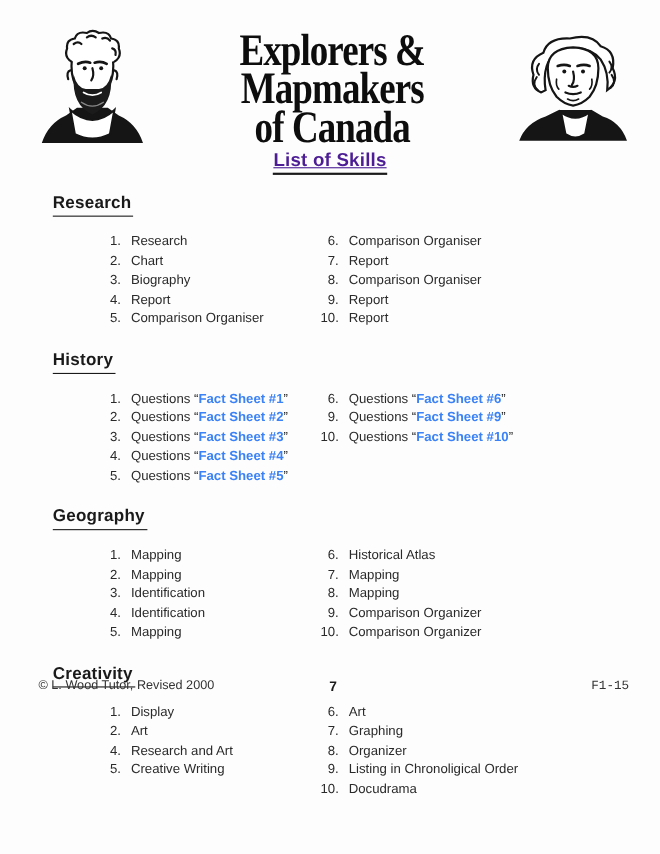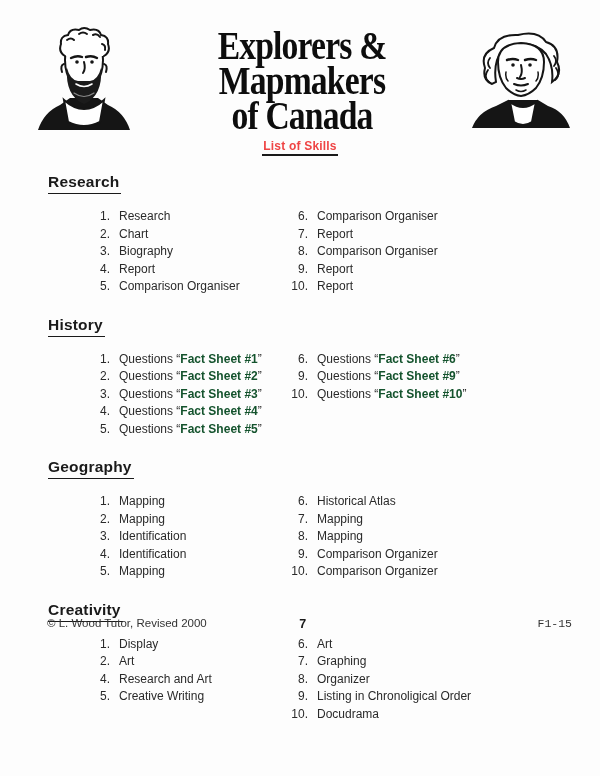--- a/index.html
+++ b/index.html
@@ -17,42 +17,42 @@
   .title{
     margin:0;font-family:"Liberation Serif",serif;font-weight:700;color:#0d0d0d;
     font-size:41px;line-height:35px;letter-spacing:-1px;
     transform:scaleX(0.82);transform-origin:50% 0;
   }
   .title .line{display:block;}
 
   
   .subtitle-wrap{text-align:center;margin-top:4px;}
   .subtitle{
-    display:inline-block;font-weight:700;font-size:12px;color:#ef4444;
-    border-bottom:2px solid #1a1a1a;padding:0 1px 1px 1px;letter-spacing:0.2px;
+    display:inline-block;font-weight:700;font-size:17px;color:#4c1d95;
+    border-bottom:2px solid #1a1a1a;padding:0 1px 1px 1px;letter-spacing:0.2px;text-decoration:underline;
   }
 
   
   .main{margin:17px 0 0 48px;}
   .skill-section{margin-bottom:20px;}
   .section-heading{margin:0 0 14px 0;font-size:15.5px;font-weight:700;color:#1a1a1a;}
   .section-heading .hd{display:inline-block;border-bottom:1.7px solid #1a1a1a;padding:0 2px 2px 0;letter-spacing:0.2px;}
   .columns{display:flex;margin-left:28px;}
   .col0{width:198px;flex:0 0 auto;}
   .col1{flex:1;}
   .item{line-height:17.5px;font-size:12px;white-space:nowrap;}
   .num{display:inline-block;width:34px;text-align:right;margin-right:9px;}
-  .txt b{font-weight:700;color:#14532d;}
+  .txt b{font-weight:700;color:#3b82f6;}
 
   
   .footer{
     position:absolute;left:35px;right:28px;bottom:20px;height:15px;
     font-size:11.5px;color:#333;
   }
-  .footer .copyright{position:absolute;left:12px;top:0;}
+  .footer .copyright{position:absolute;left:0;top:0;}
   .footer .page-number{position:absolute;left:50%;top:0;transform:translateX(-60%);font-weight:700;font-size:12.5px;color:#1a1a1a;}
   .footer .code{position:absolute;right:0;top:0;font-family:Liberation Mono, monospace;}
 
   svg{display:block;}
 </style>
 </head>
 <body>
 
 <div class="page">
 

